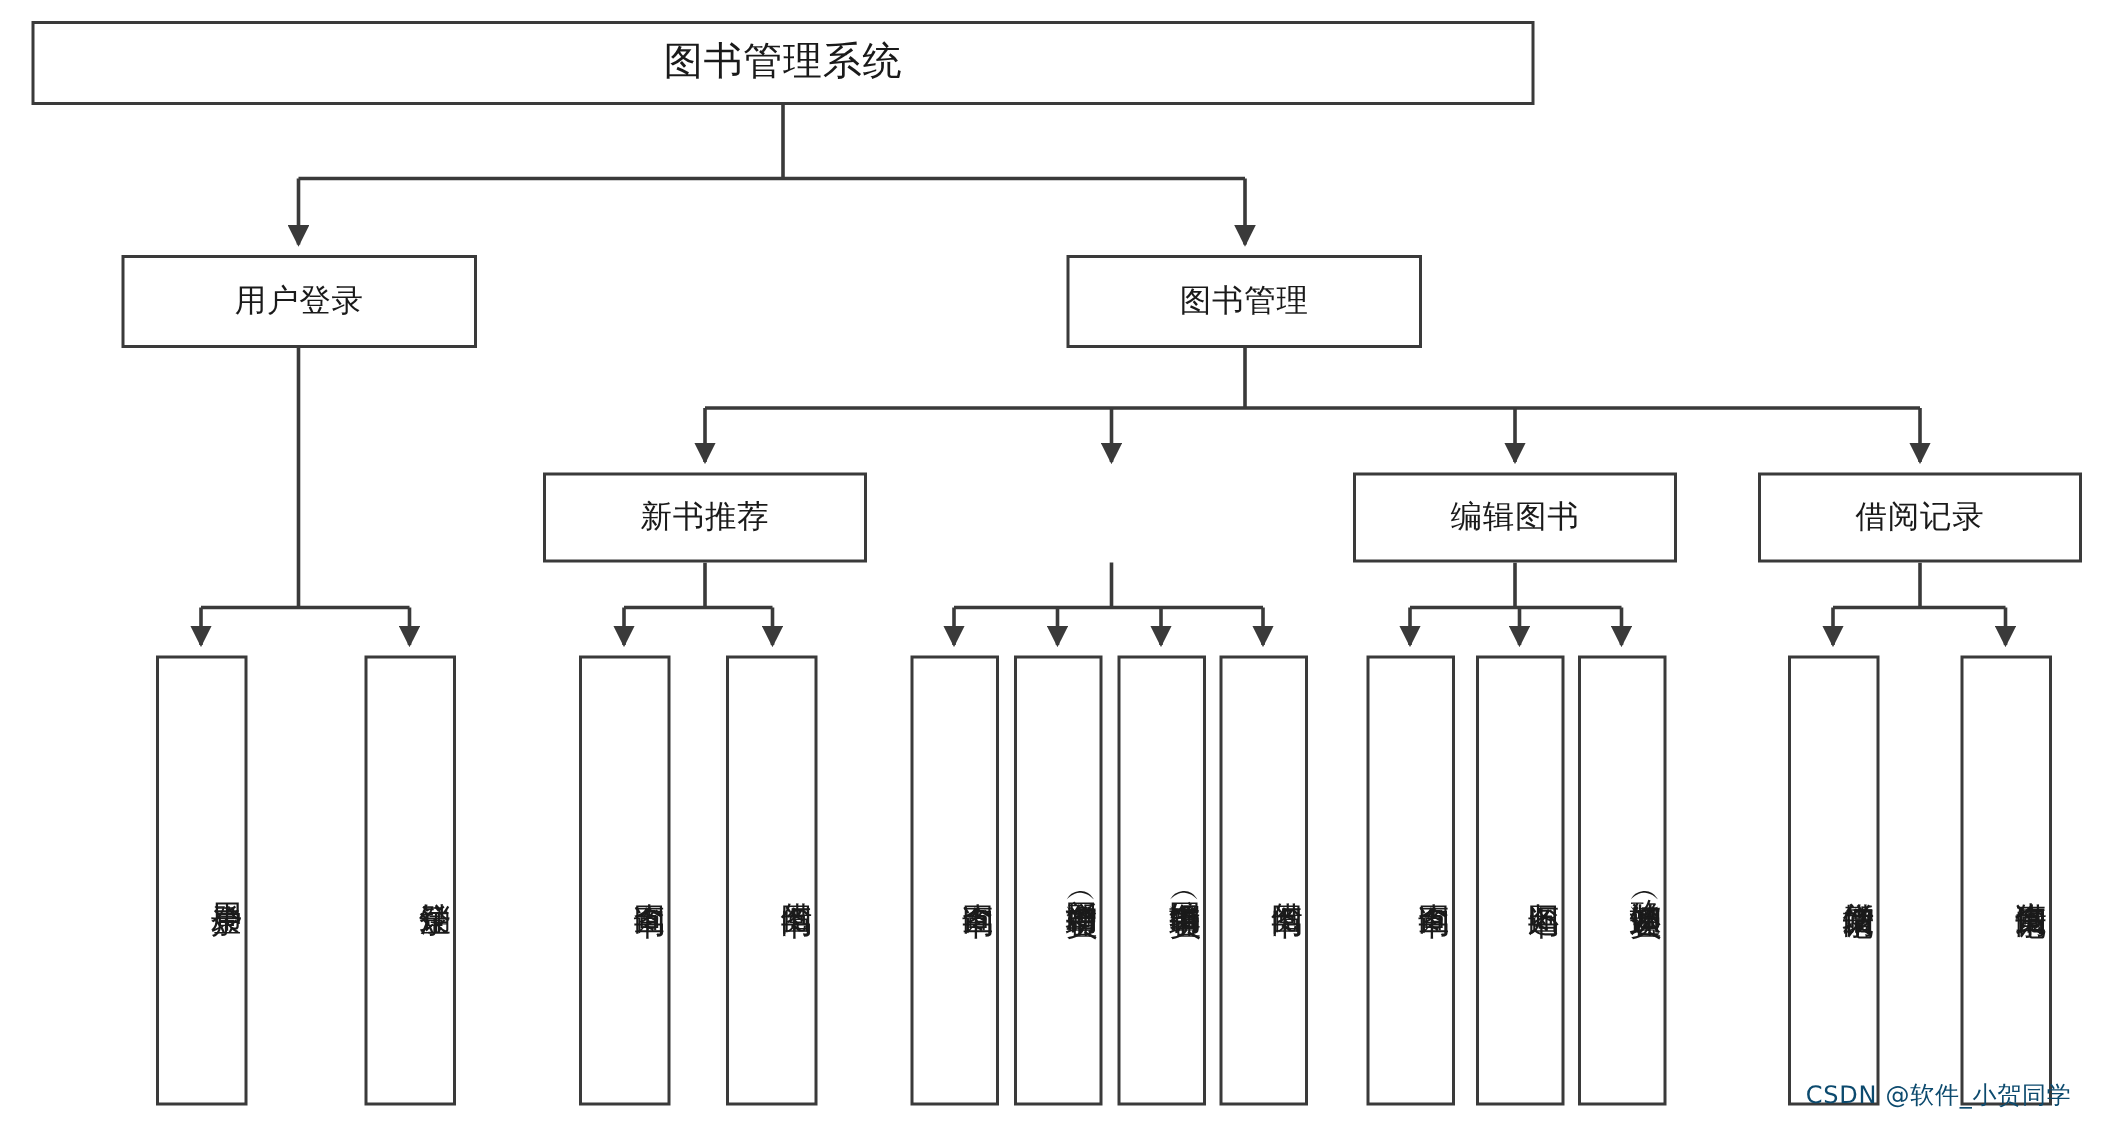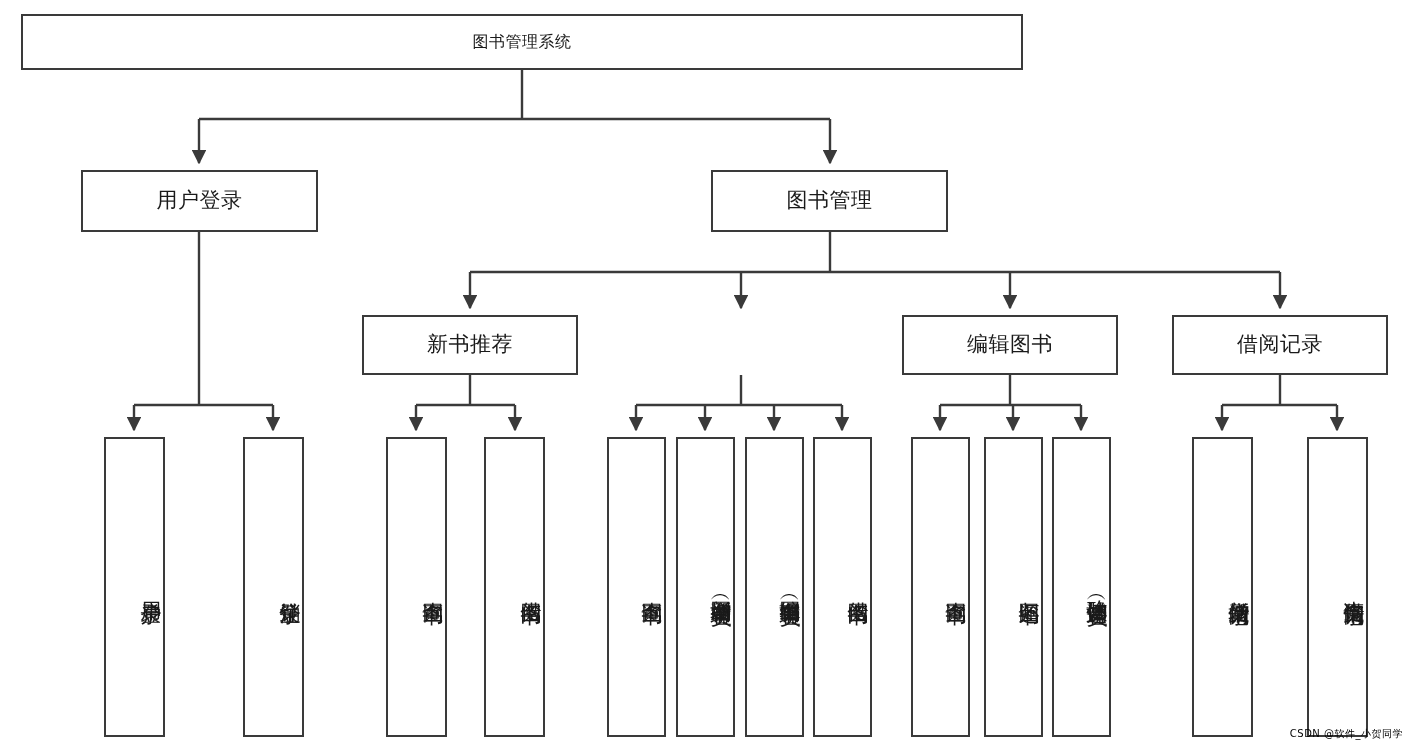--- a/index.html
+++ b/index.html
@@ -37,21 +37,21 @@
     color: #1a1a1a;
     text-align: center;
     z-index: 2;
   }
   .node-h {
     font-size: 21px;
     line-height: 1.2;
     letter-spacing: 0.5px;
   }
   .node-root {
-    font-size: 16px;
+    font-size: 26px;
     justify-content: center;
   }
   .node-v {
     writing-mode: vertical-rl;
     text-orientation: upright;
     font-size: 21px;
     line-height: 1.18;
     letter-spacing: 1px;
     padding: 6px 0;
     align-items: flex-start;
@@ -60,24 +60,24 @@
   .node-v .vlabel {
     writing-mode: vertical-rl;
     text-orientation: upright;
     white-space: nowrap;
   }
   .node-v.top-align {
     align-items: flex-start;
   }
   .watermark {
     position: absolute;
-    right: 2px;
+    right: 24px;
     bottom: 6px;
-    font-size: 10px;
-    color: #000000;
+    font-size: 16px;
+    color: #0c4a6e;
     letter-spacing: 0.5px;
     z-index: 3;
     white-space: nowrap;
   }
 </style>
 </head>
 <body>
 
 <div id="diagram-root">
 

